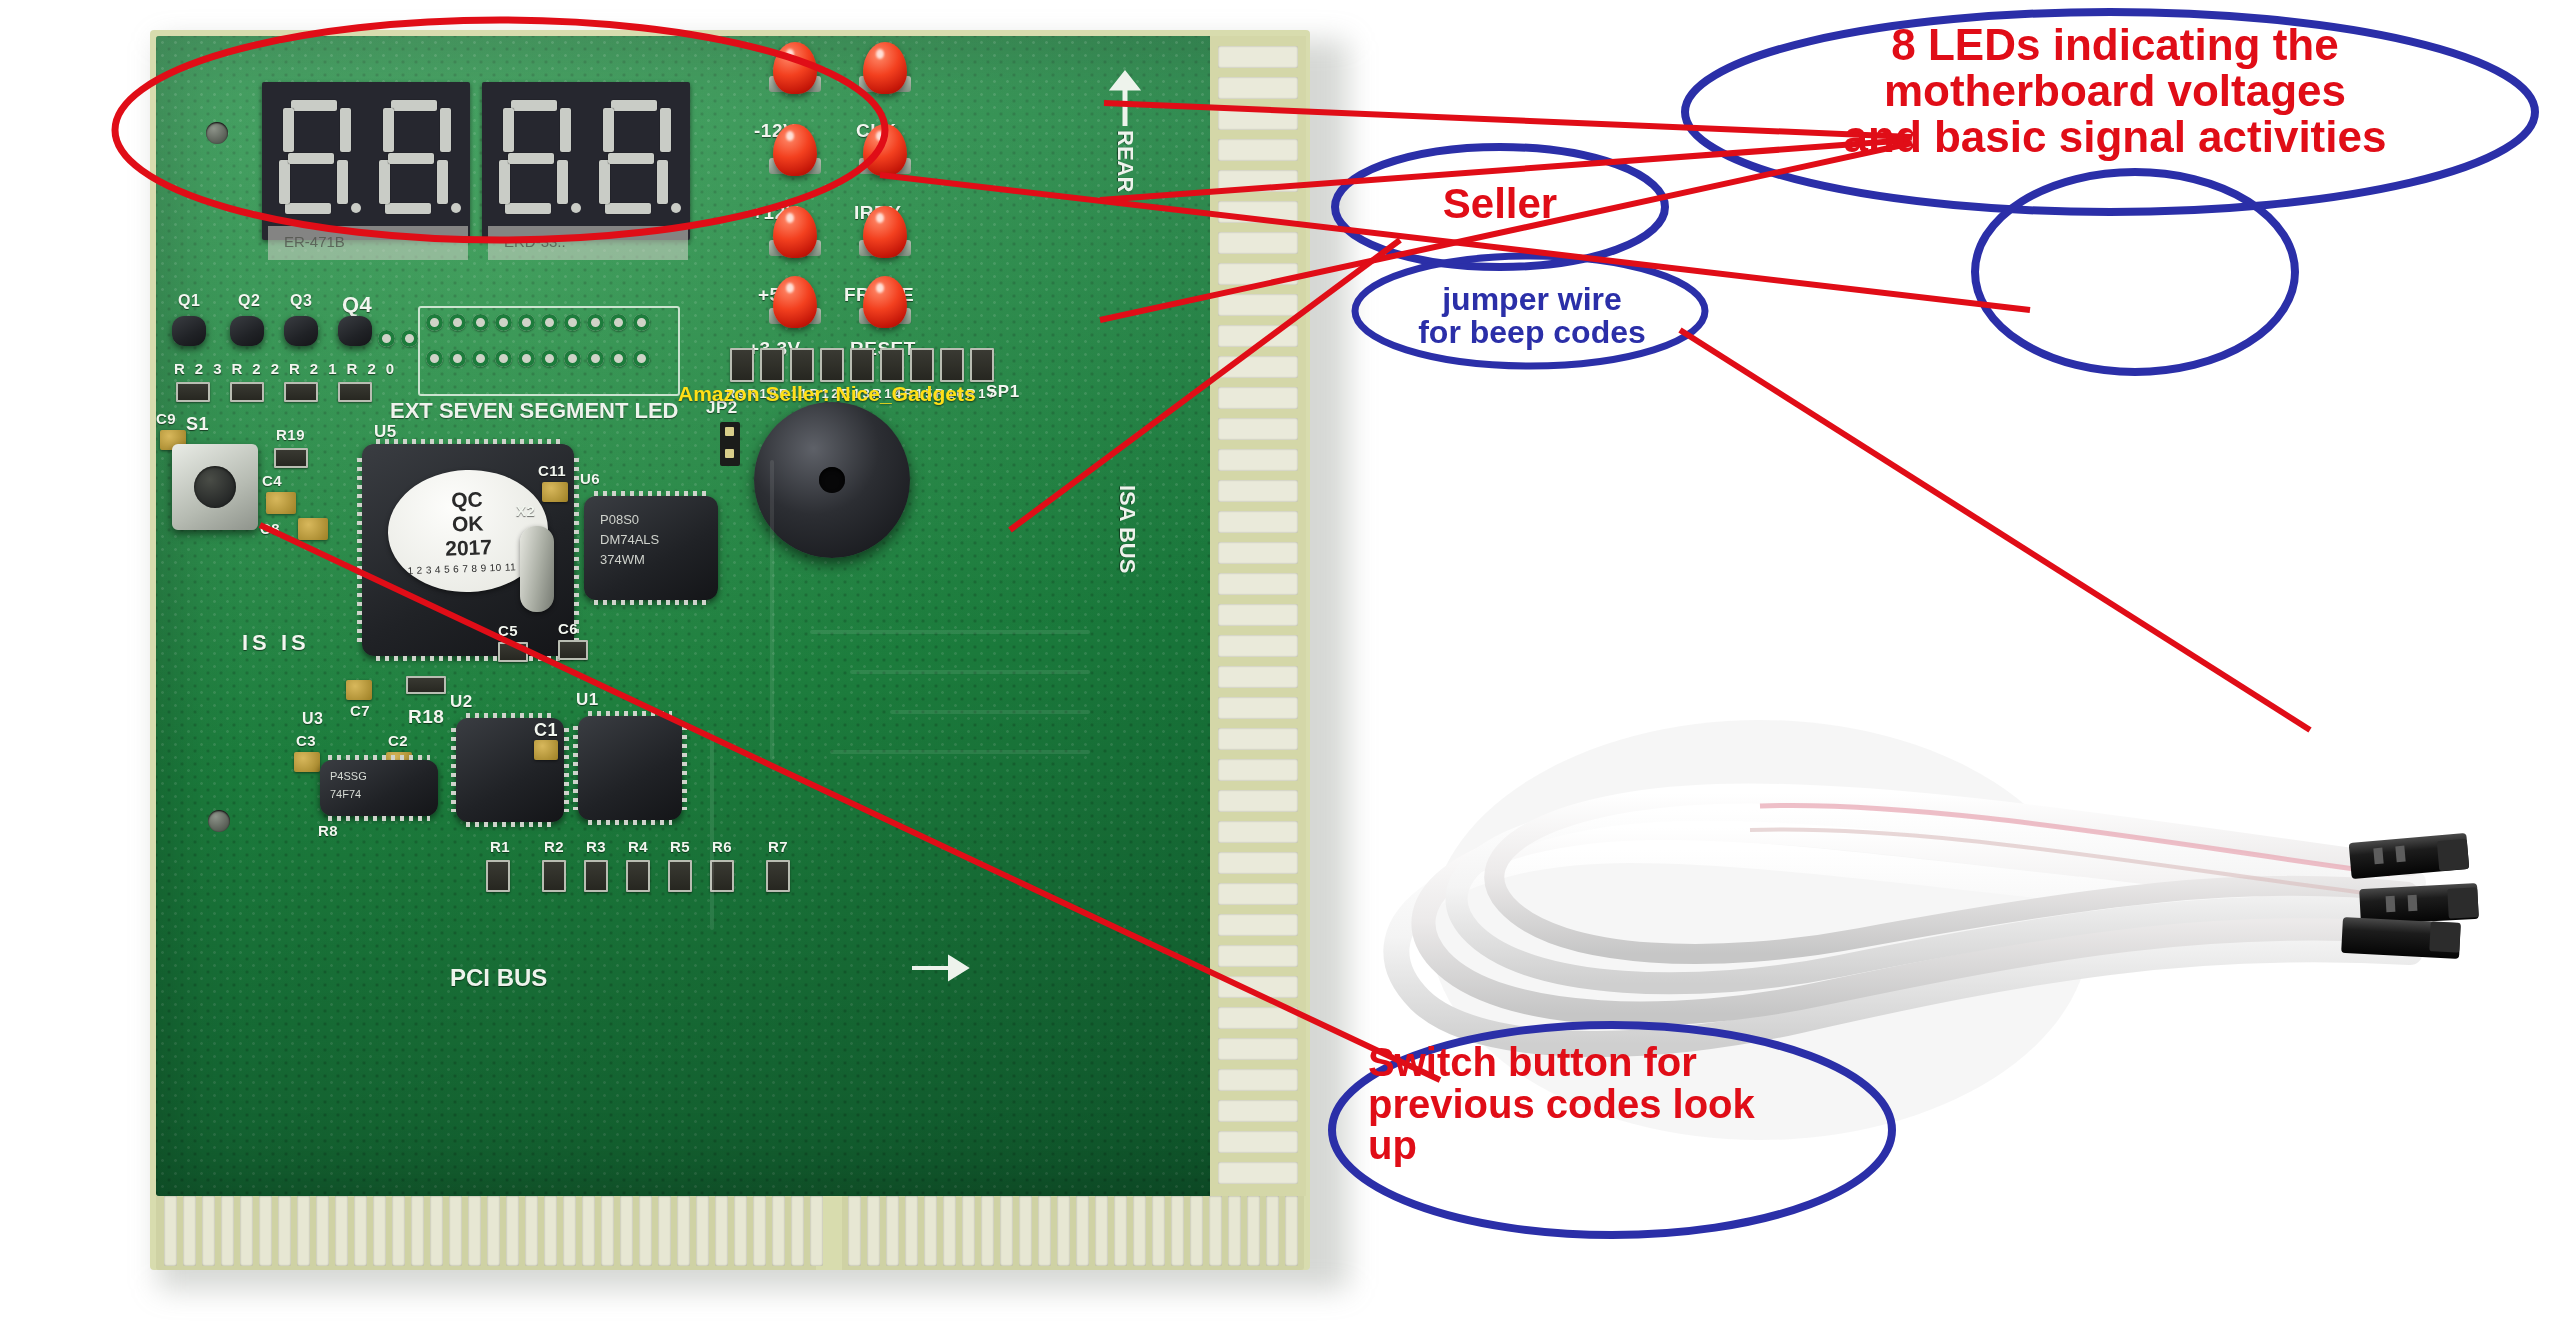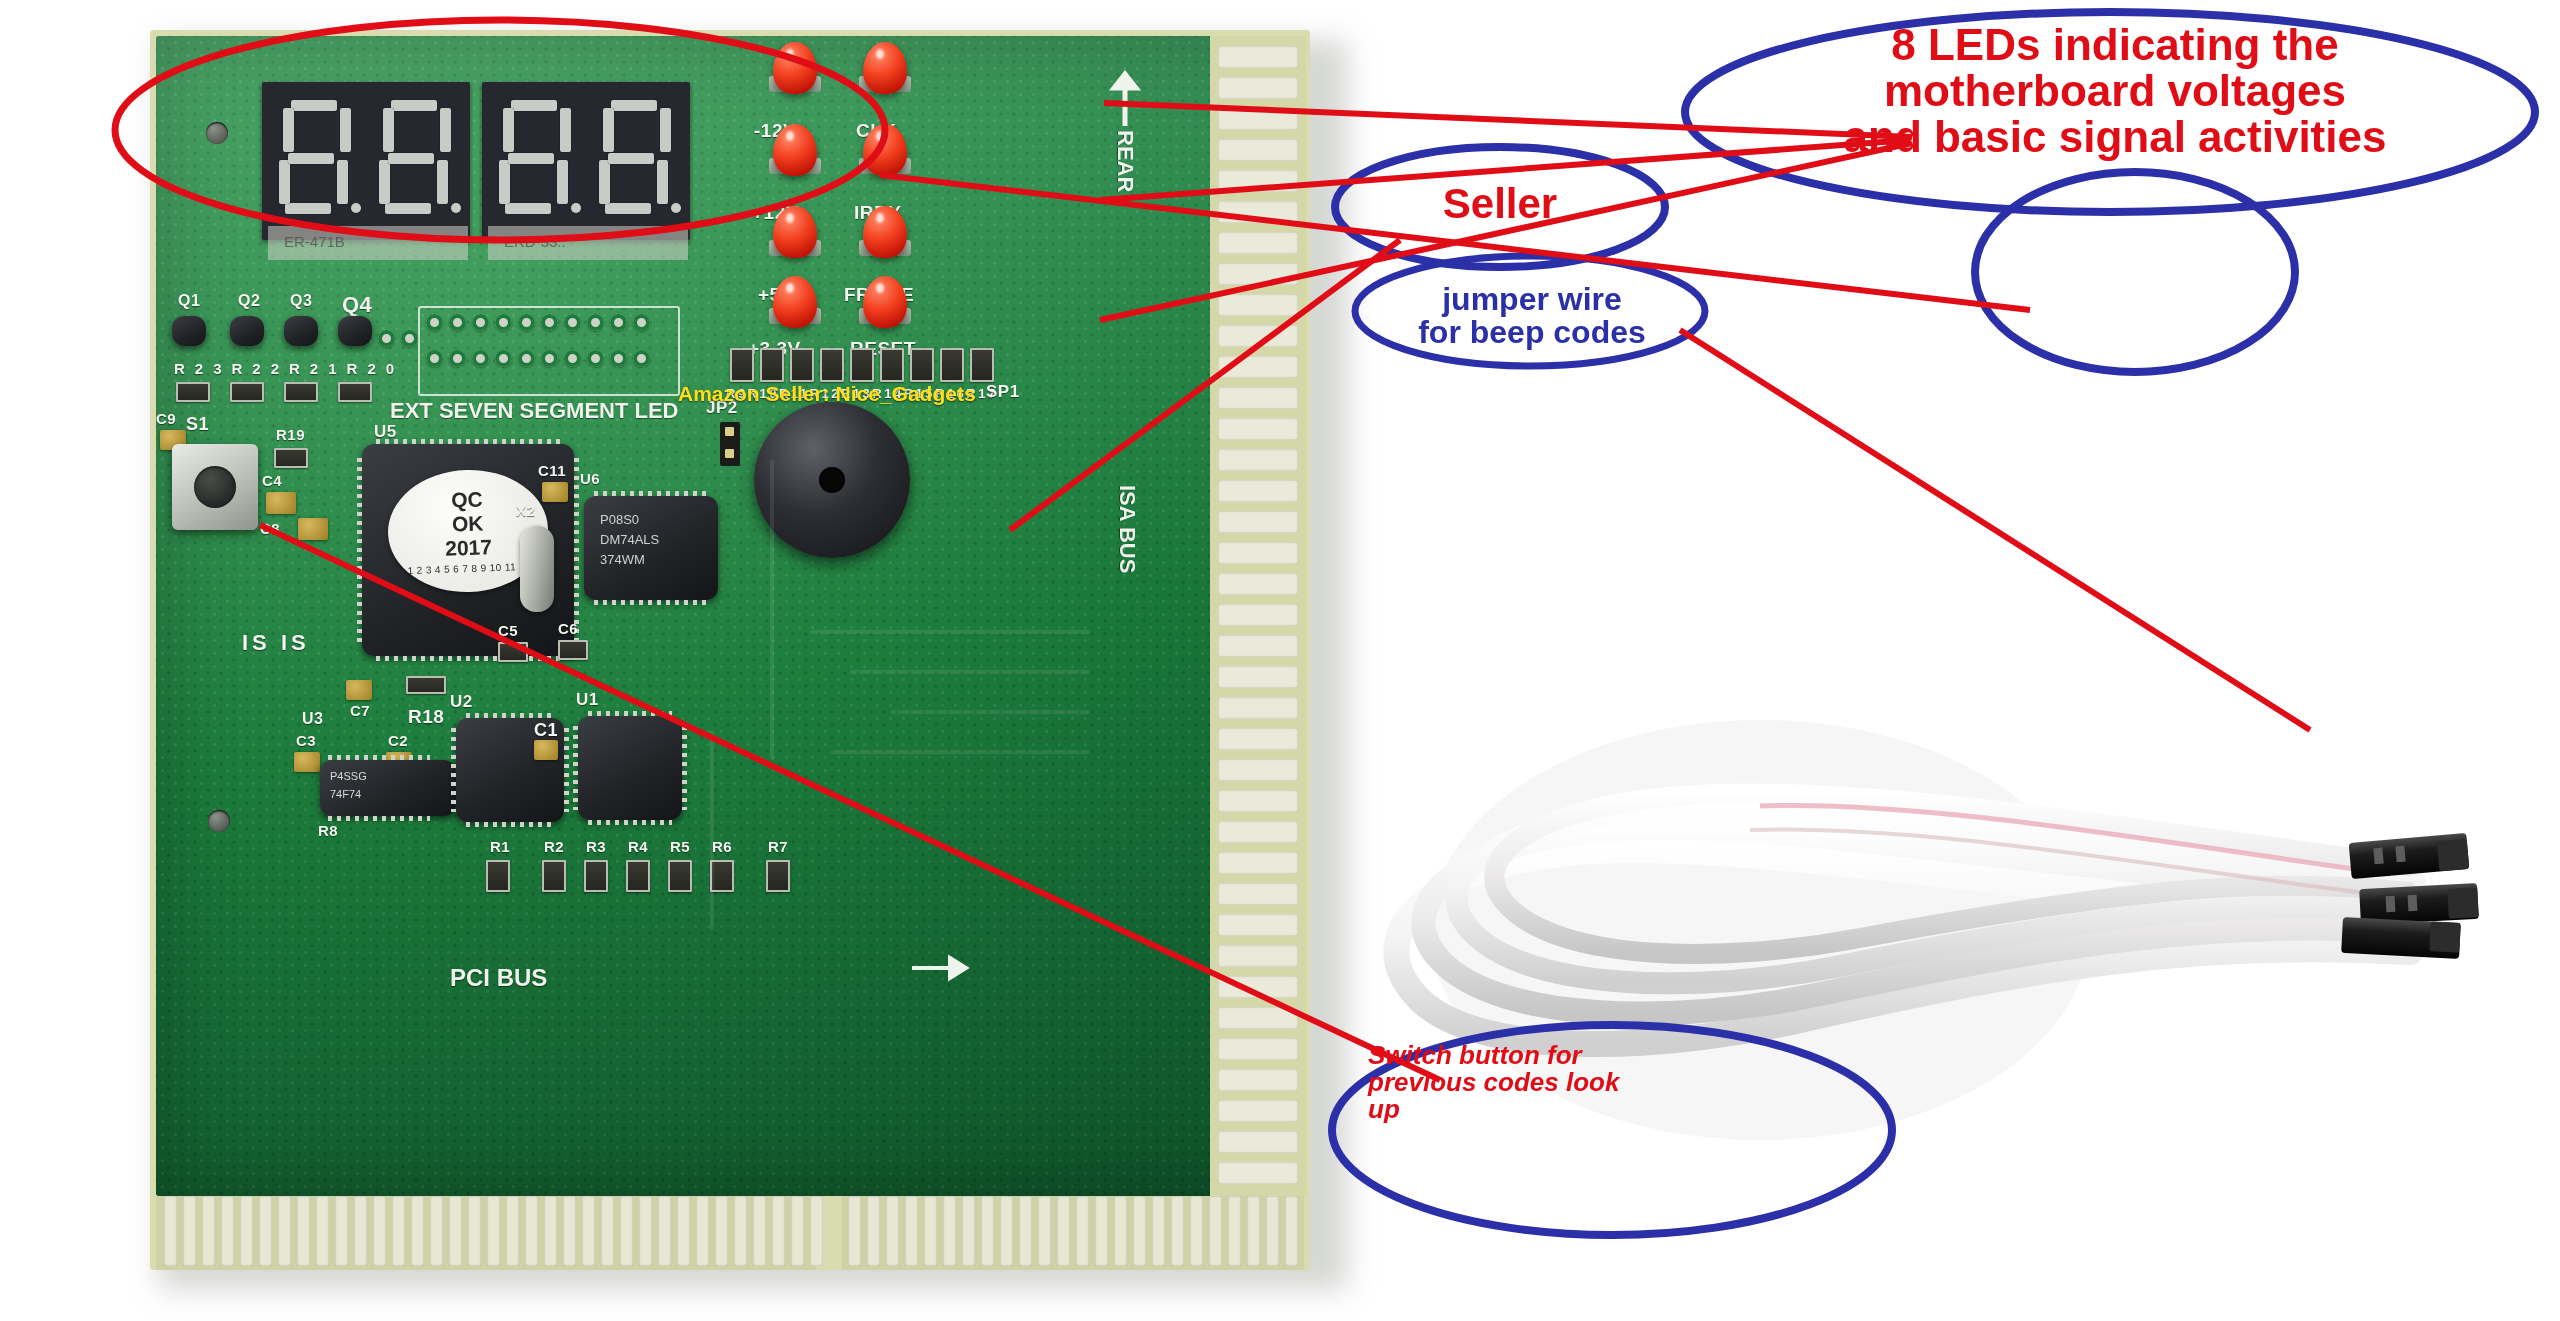--- a/index.html
+++ b/index.html
@@ -467,21 +467,21 @@
       <div class="silk" style="left:200px;top:672px;font-size:15px;">C7</div>
       <div class="cap-tan" style="left:196px;top:650px;width:26px;height:20px;"></div>
       <div class="silk" style="left:258px;top:676px;font-size:19px;">R18</div>
       <div class="smd" style="left:256px;top:646px;width:40px;height:18px;"></div>
 
       <div class="silk" style="left:146px;top:702px;font-size:15px;">C3</div>
       <div class="cap-tan" style="left:144px;top:722px;width:26px;height:20px;"></div>
       <div class="silk" style="left:238px;top:702px;font-size:15px;">C2</div>
       <div class="cap-tan" style="left:236px;top:722px;width:26px;height:20px;"></div>
 
-      <div class="chip" style="left:170px;top:730px;width:118px;height:56px;padding-left:18px;">
+      <div class="chip" style="left:170px;top:730px;width:118px;height:56px;">
         <div class="pins-h" style="left:8px;top:-5px;width:102px;"></div>
         <div class="pins-h" style="left:8px;bottom:-5px;width:102px;"></div>
         <div class="chip-lbl" style="left:10px;top:10px;font-size:11px;">P4SSG</div>
         <div class="chip-lbl" style="left:10px;top:28px;font-size:11px;">74F74</div>
       </div>
       <div class="silk" style="left:168px;top:792px;font-size:15px;">R8</div>
 
       <div class="silk" style="left:300px;top:662px;font-size:17px;">U2</div>
       <div class="chip" style="left:306px;top:688px;width:108px;height:104px;">
         <div class="pins-h" style="left:10px;top:-5px;width:88px;"></div>
@@ -610,17 +610,17 @@
   <div class="anno red" style="left:1690px;top:22px;width:850px;font-size:44px;">8 LEDs indicating the
 motherboard voltages
 and basic signal activities</div>
 
   <div class="anno red" style="left:1370px;top:182px;width:260px;font-size:42px;">Seller</div>
 
 
   <div class="anno blue" style="left:1378px;top:283px;width:308px;font-size:32px;">jumper wire
 for beep codes</div>
 
-  <div class="anno red" style="left:1368px;top:1042px;width:500px;font-size:26px;text-align:left;font-style:italic;">Switch button for
+  <div class="anno red" style="left:1368px;top:1042px;width:500px;font-size:40px;text-align:left;">Switch button for
 previous codes look
 up</div>
 
 </div>
 
 </body></html>

